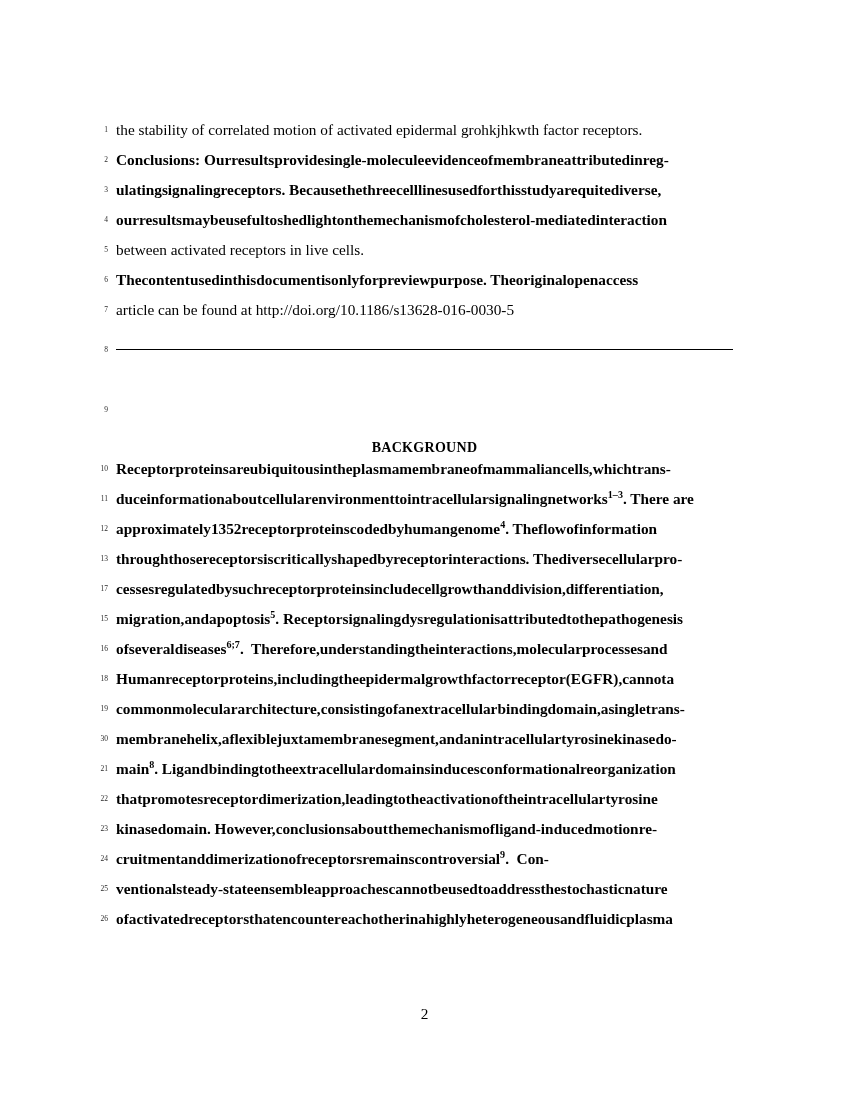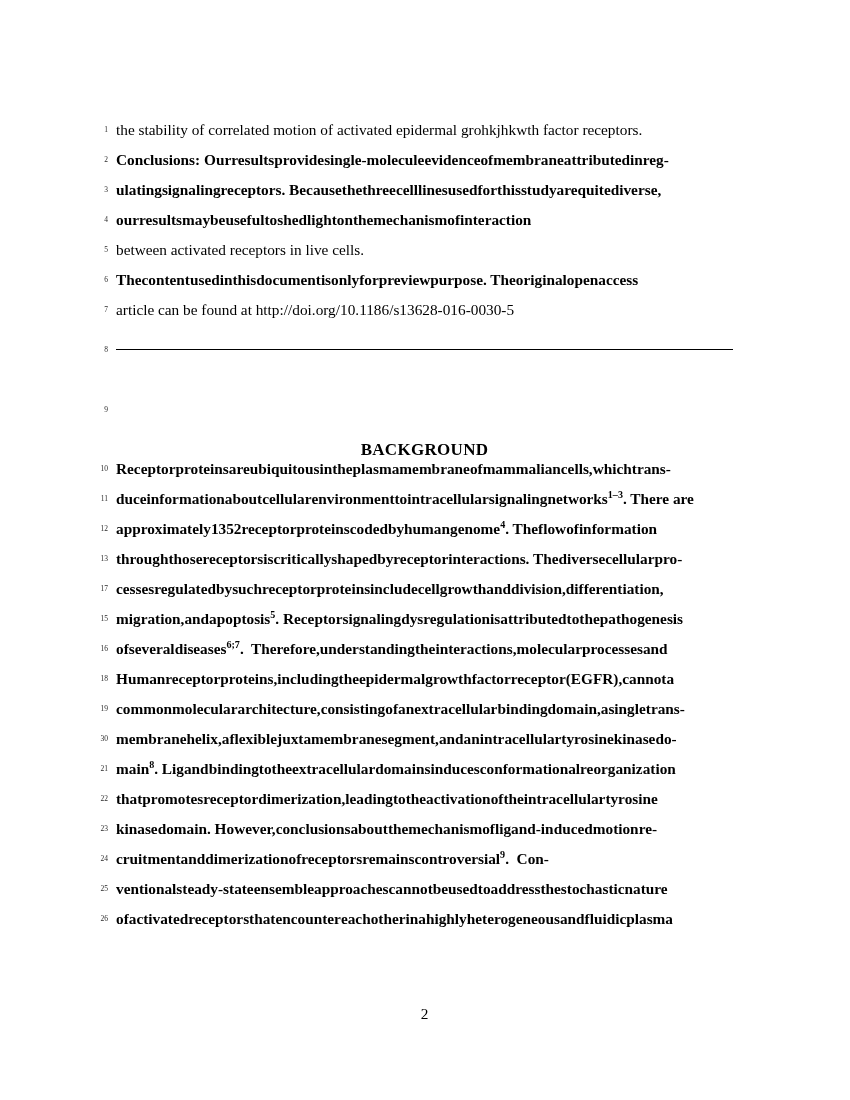--- a/index.html
+++ b/index.html
@@ -107,21 +107,21 @@
     line-height: 30px;
     color: #2b2b2b;
   }
 
   .section-heading {
     position: absolute;
     left: 116px;
     width: 617px;
     text-align: center;
     font-weight: bold;
-    font-size: 17px;
+    font-size: 14px;
     letter-spacing: 0.3px;
   }
 
   .page-number {
     position: absolute;
     left: 116px;
     width: 617px;
     text-align: center;
     font-size: 15.3px;
   }
@@ -180,20 +180,21 @@
           <span>may</span>
           <span>be</span>
           <span>useful</span>
           <span>to</span>
           <span>shed</span>
           <span>light</span>
           <span>on</span>
           <span>the</span>
           <span>mechanism</span>
           <span>of</span>
+          <span>cholesterol-mediated</span>
           <span>interaction</span>
         </span>
       </div>
       <div class="tline">
         <span class="lnum">5</span>
         <span class="ltext">between activated receptors in live cells.</span>
       </div>
       <div class="tline just">
         <span class="lnum">6</span>
         <span class="ltext">

